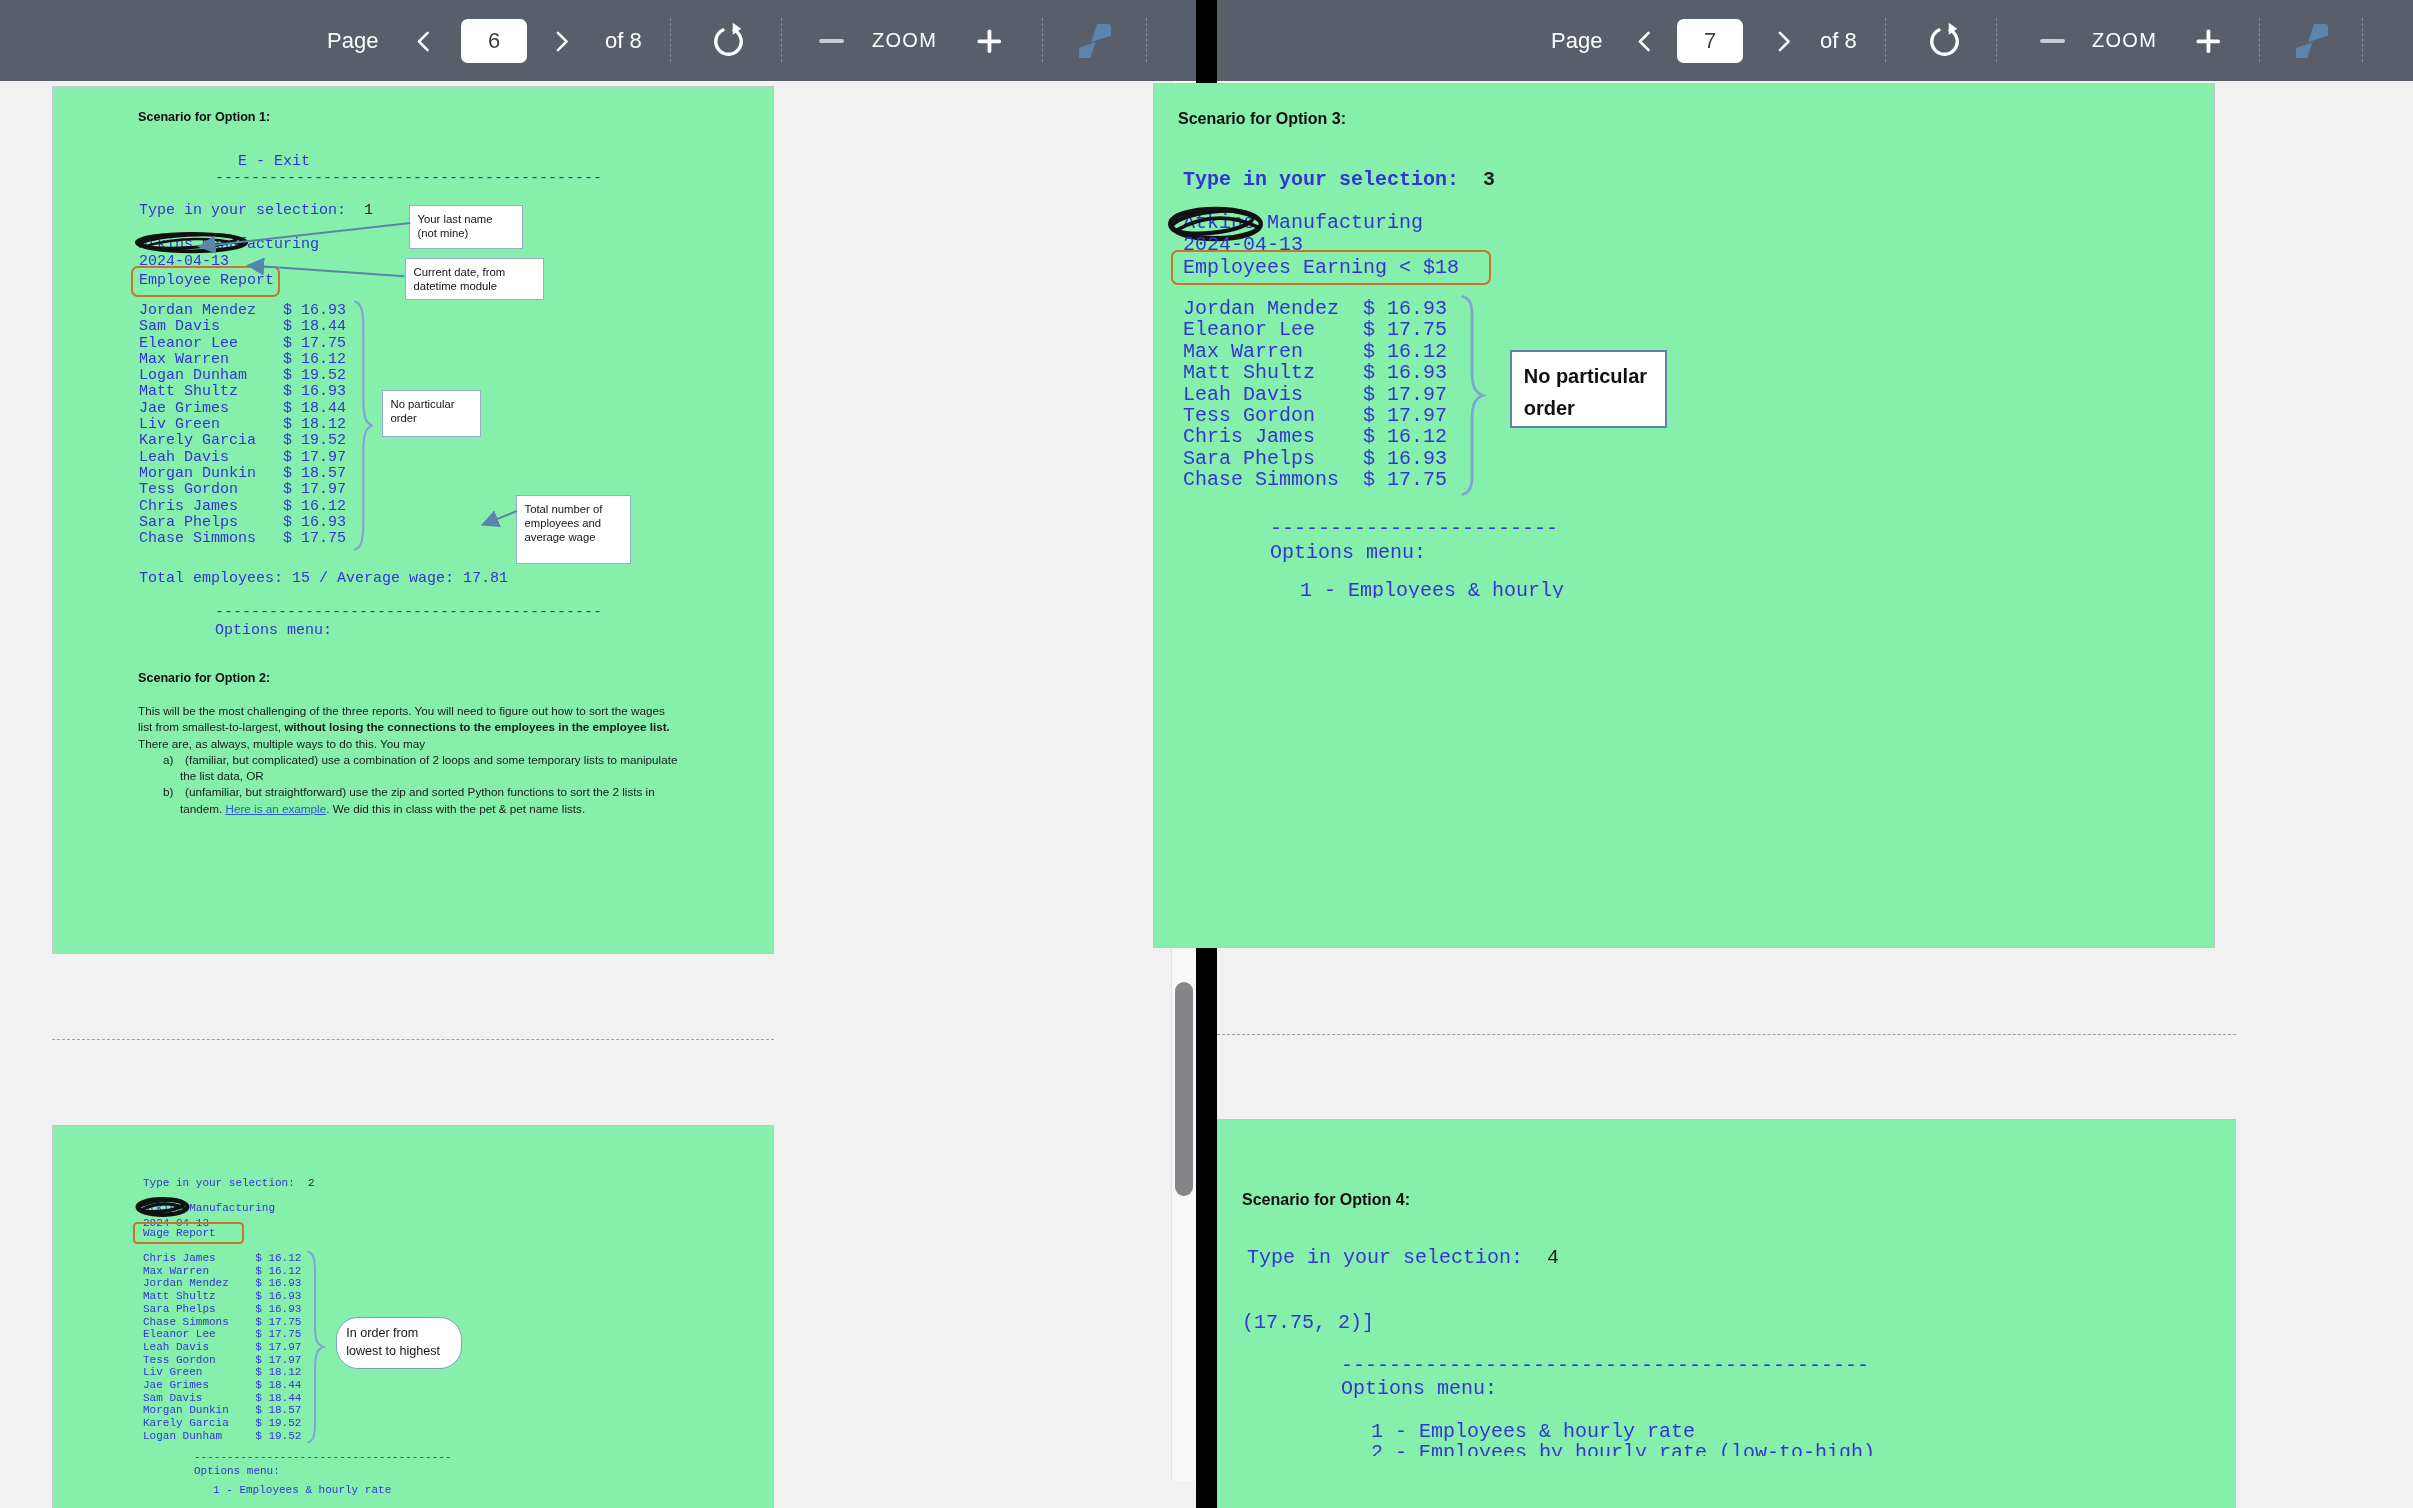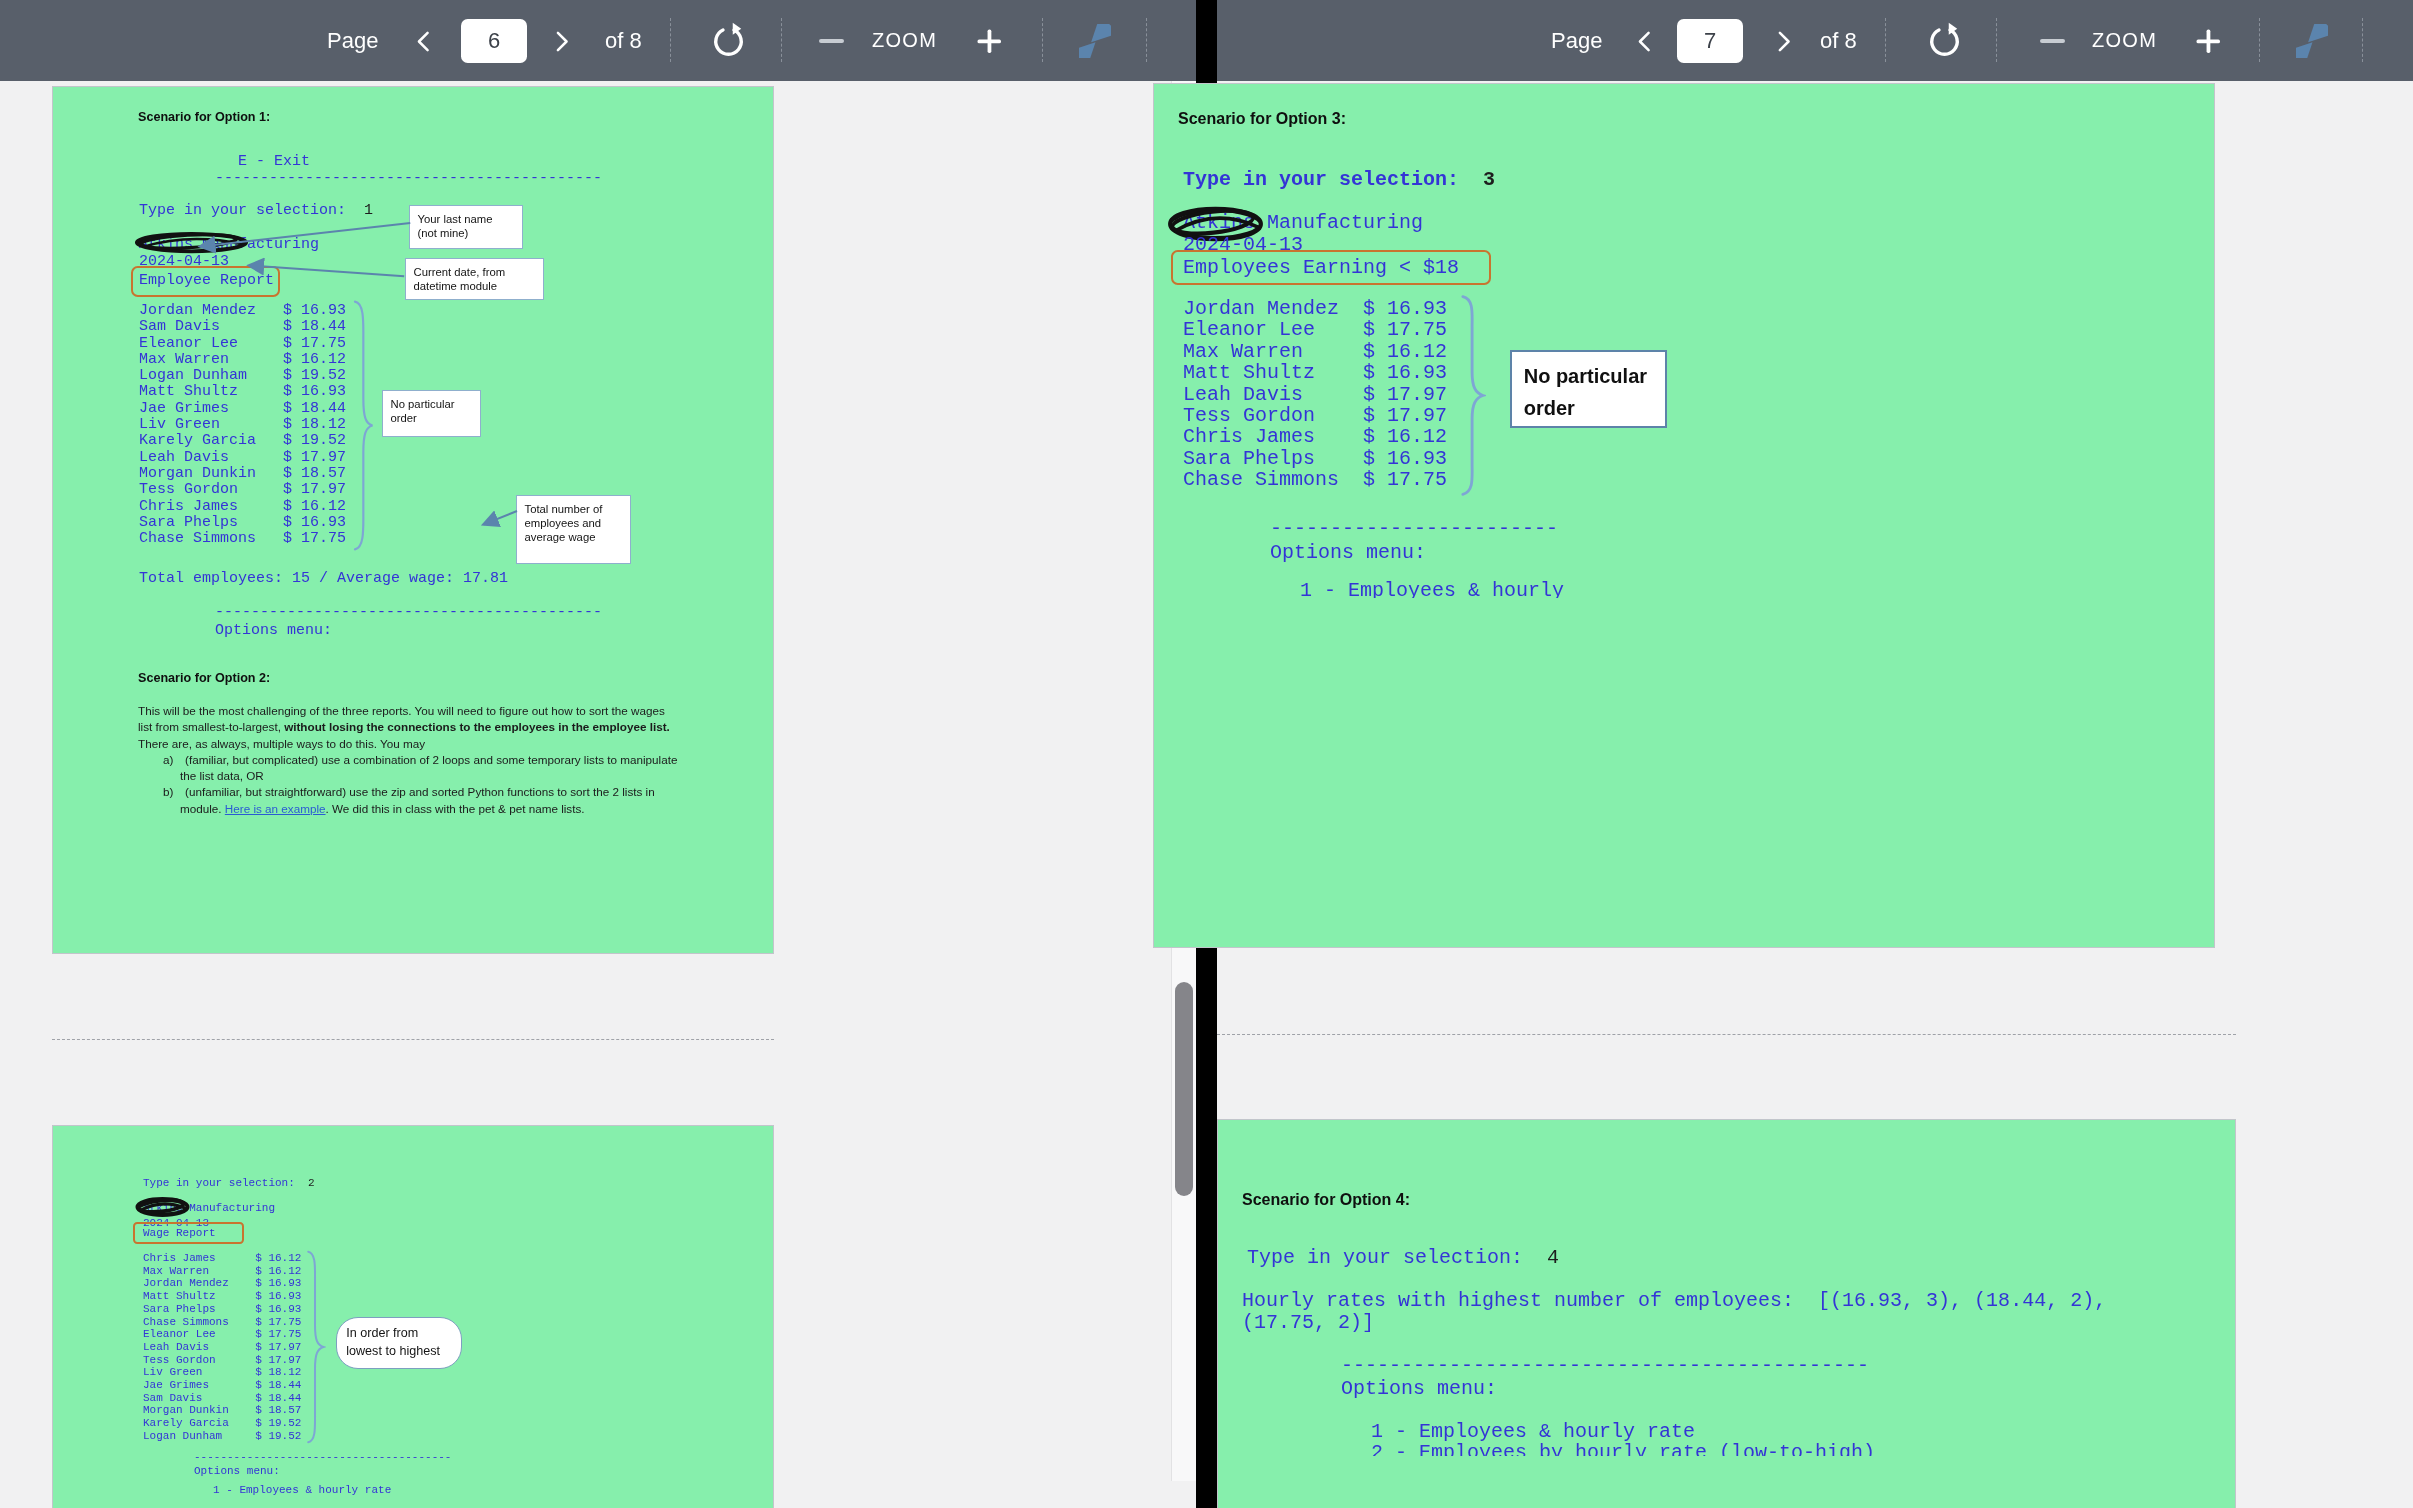--- a/index.html
+++ b/index.html
@@ -181,21 +181,21 @@
 
     <div class="abs h-small" style="left:85px;top:584px;">Scenario for Option 2:</div>
     <div class="abs para" style="left:85px;top:616px;">This will be the most challenging of the three reports. You will need to figure out how to sort the wages</div>
     <div class="abs para" style="left:85px;top:632px;"><span>list from smallest-to-largest, </span><b>without losing the connections to the employees in the employee list.</b></div>
     <div class="abs para" style="left:85px;top:649px;">There are, as always, multiple ways to do this. You may</div>
     <div class="abs para" style="left:110px;top:665px;">a)</div>
     <div class="abs para" style="left:132px;top:665px;">(familiar, but complicated) use a combination of 2 loops and some temporary lists to manipulate</div>
     <div class="abs para" style="left:127px;top:681px;">the list data, OR</div>
     <div class="abs para" style="left:110px;top:697px;">b)</div>
     <div class="abs para" style="left:132px;top:697px;">(unfamiliar, but straightforward) use the zip and sorted Python functions to sort the 2 lists in</div>
-    <div class="abs para" style="left:127px;top:714px;"><span>module. </span><span class="plink">Here is an example</span><span>. We did this in class with the pet &amp; pet name lists.</span></div>
+    <div class="abs para" style="left:127px;top:714px;"><span>tandem. </span><span class="plink">Here is an example</span><span>. We did this in class with the pet &amp; pet name lists.</span></div>
   </div>
 
   <div class="gapdash" style="left:52px;top:1039px;width:722px;"></div>
 
   <div class="page" style="left:52px;top:1125px;width:722px;height:383px;border-bottom:none;">
     <div class="abs mono m13" style="left:90px;top:51px;"><span>Type in your selection:  </span><span class="ink">2</span></div>
     <div class="abs mono m13" style="left:90px;top:76px;"><span>Atkins</span><span> Manufacturing</span></div>
     <svg class="abs" style="left:82px;top:70px;" width="55" height="22" viewBox="0 0 120 40" preserveAspectRatio="none">
       <ellipse cx="60" cy="20" rx="55" ry="14" fill="none" stroke="#111" stroke-width="8"></ellipse>
       <ellipse cx="57" cy="18" rx="49" ry="10" fill="none" stroke="#111" stroke-width="7" transform="rotate(-5 60 20)"></ellipse>
@@ -274,21 +274,20 @@
     <div class="abs clip" style="left:146px;top:496px;height:17.6px;">
       <div class="mono m24">1 - Employees &amp; hourly</div>
     </div>
   </div>
 
   <div class="gapdash" style="left:1217px;top:1034px;width:1019px;"></div>
 
   <div class="page" style="left:1217px;top:1119px;width:1019px;height:390px;border-bottom:none;">
     <div class="abs h-big" style="left:24px;top:71px;">Scenario for Option 4:</div>
     <div class="abs mono m24" style="left:29px;top:127px;"><span>Type in your selection:  </span><span class="ink">4</span></div>
-    <div class="abs mono m24" style="left:24px;top:170px;">Hourly rates with highest number of employees:  [(16.93, 3), (18.44, 2),</div>
     <div class="abs mono m24" style="left:24px;top:192px;">(17.75, 2)]</div>
     <div class="abs mono m24" style="left:123px;top:235px;">--------------------------------------------</div>
     <div class="abs mono m24" style="left:123px;top:258px;">Options menu:</div>
     <div class="abs mono m24" style="left:153px;top:301px;">1 - Employees &amp; hourly rate</div>
     <div class="abs clip" style="left:153px;top:322px;height:14.2px;">
       <div class="mono m24">2 - Employees by hourly rate (low-to-high)</div>
     </div>
   </div>
 
 </div>

